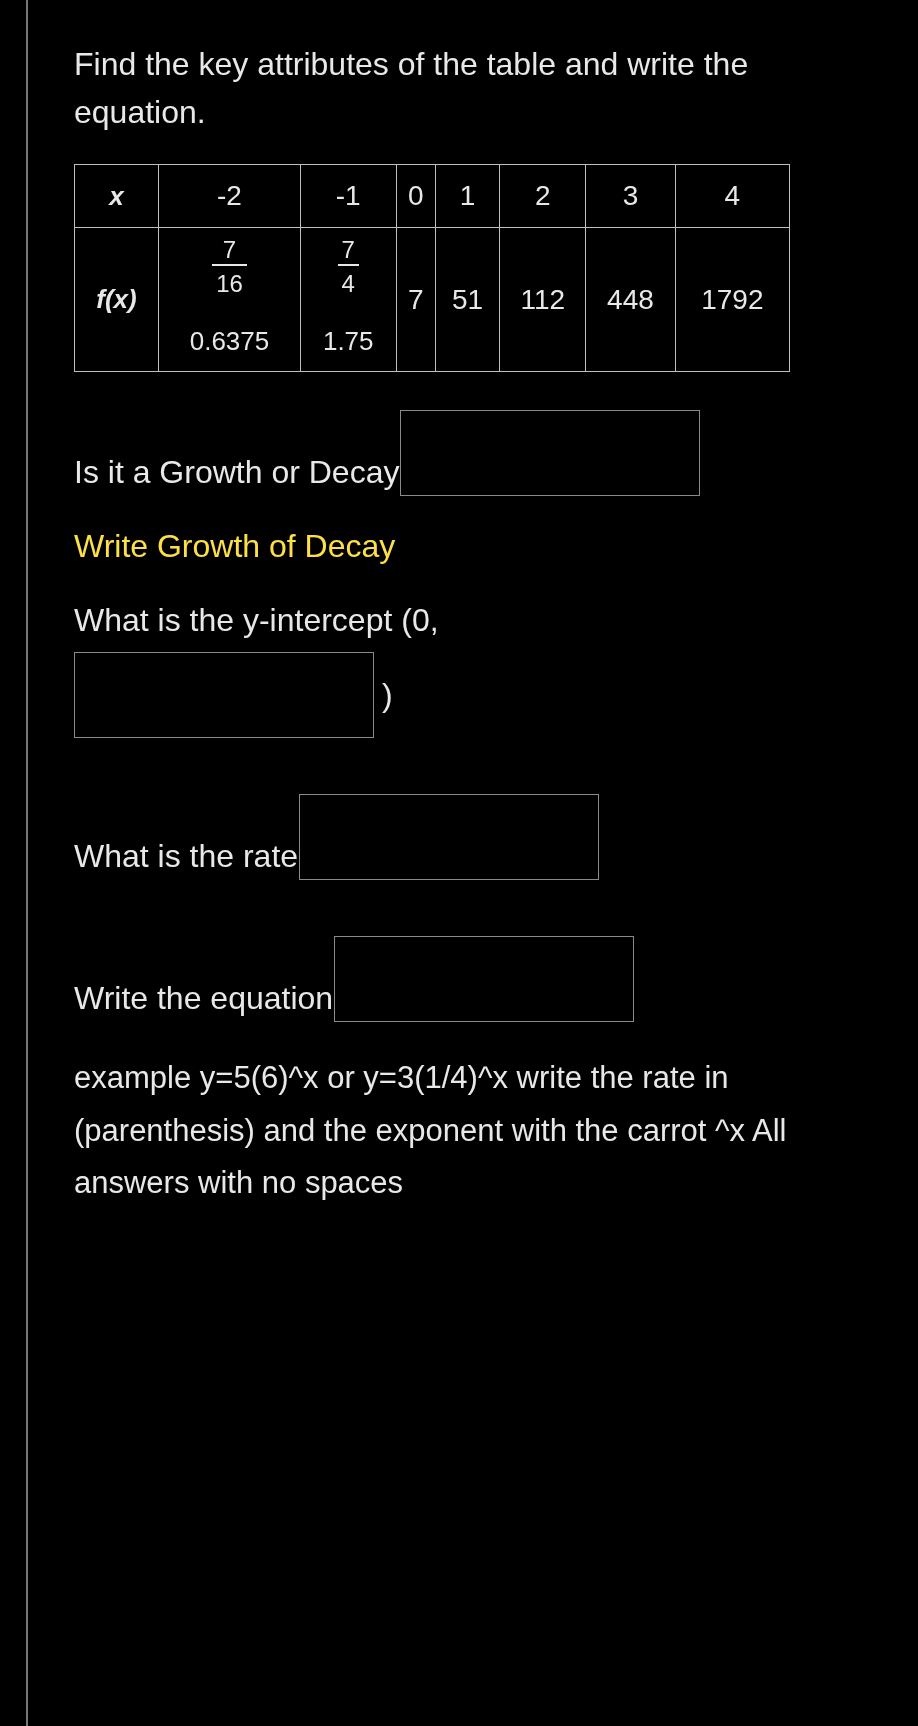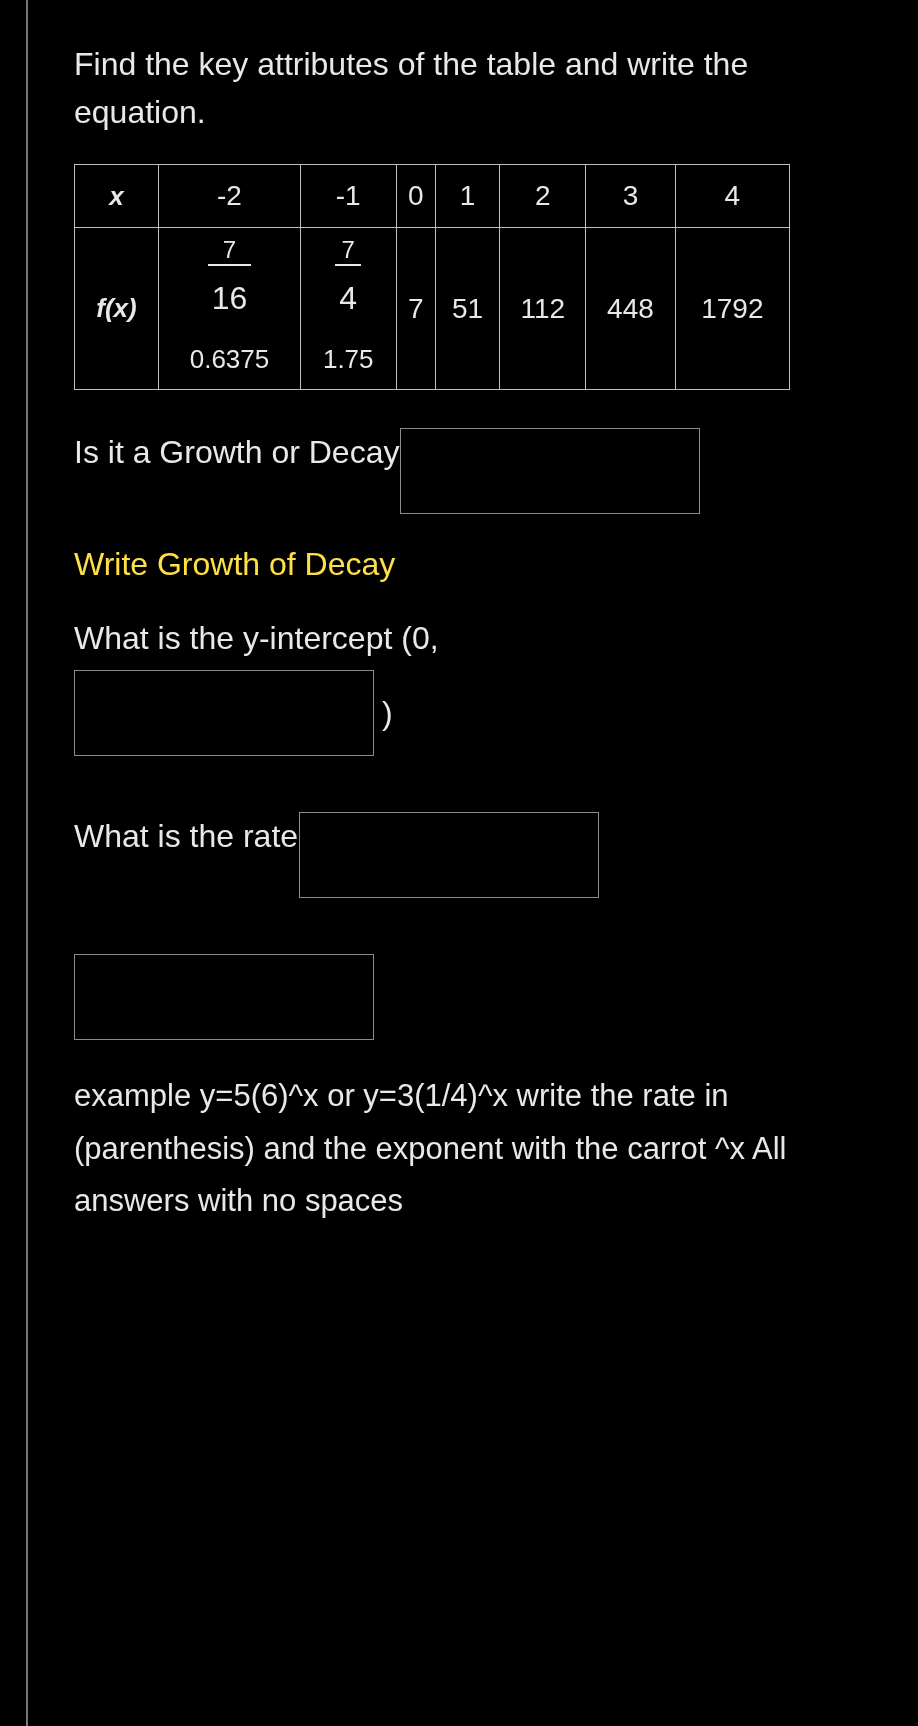--- a/index.html
+++ b/index.html
@@ -56,37 +56,37 @@
     margin-bottom: 8px;
   }
   .frac .num {
     display: block;
     border-bottom: 2px solid #e8e8e8;
     padding: 0 4px 2px 4px;
     font-size: 24px;
   }
   .frac .den {
     display: block;
-    padding: 16px 4px 0 4px;
-    font-size: 32px;
+    padding: 6px 4px 0 4px;
+    font-size: 24px;
   }
   .dec {
     display: block;
     margin-top: 18px;
     font-size: 26px;
   }
   .qline {
     margin: 26px 0;
     font-size: 32px;
     color: #e8e8e8;
   }
   .qline.inline {
     display: flex;
     flex-wrap: wrap;
-    align-items: flex-start;
+    align-items: flex-end;
     gap: 1px;
   }
   .hint {
     color: #fde047;
     font-size: 32px;
     margin: 6px 0 26px 0;
   }
   input.ans {
     background: #000;
     border: 1px solid #8a8a8a;
@@ -163,18 +163,19 @@
       <span class="paren">)</span>
     </span>
   </div>
 
   <div class="qline inline" style="margin-top:56px;">
     <span>What is the rate</span>
     <input class="ans" type="text" style="">
   </div>
 
   <div class="qline inline" style="margin-top:56px;">
+    <span>Write the equation</span>
     <input class="ans" type="text" style="">
   </div>
 
   <p class="example">example y=5(6)^x  or y=3(1/4)^x  write the rate in (parenthesis) and the exponent with the carrot ^x All answers with no spaces</p>
 
 </div>
 
 </body></html>

